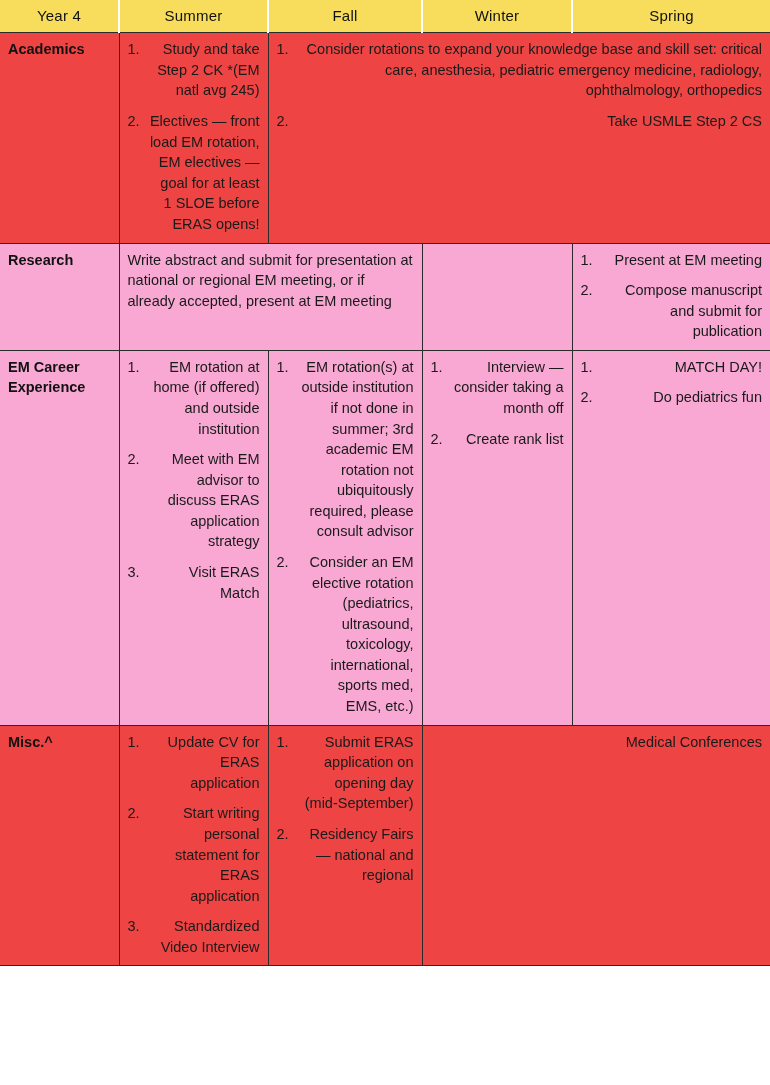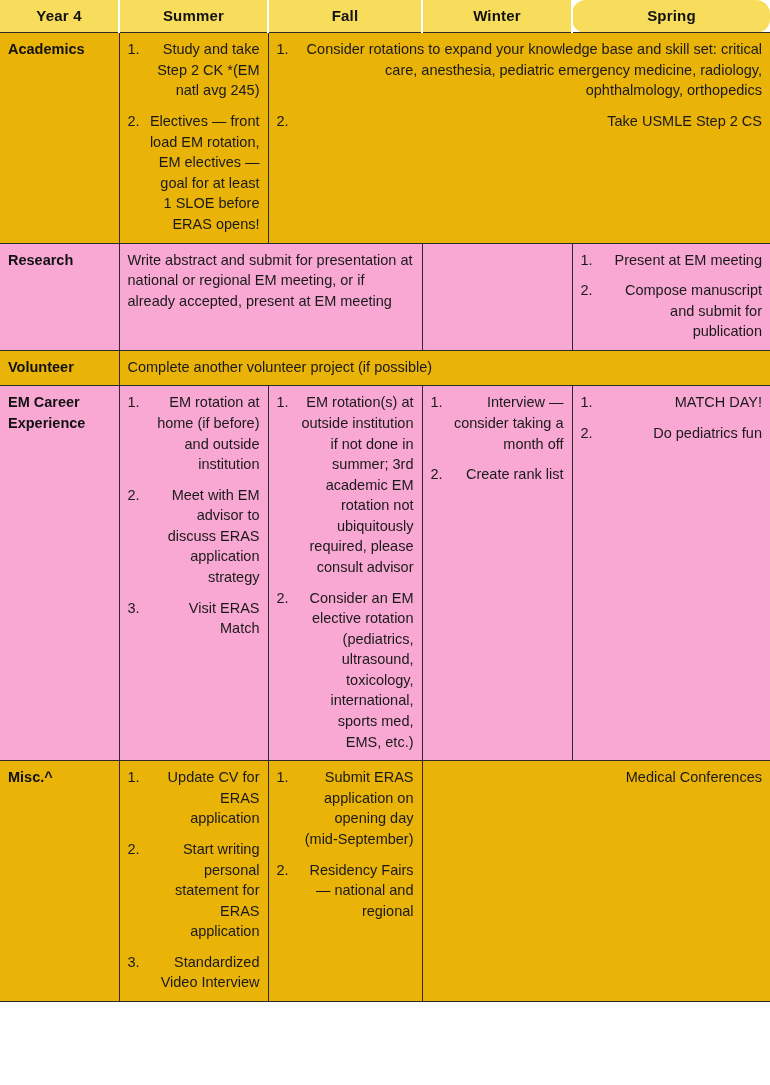--- a/index.html
+++ b/index.html
@@ -28,41 +28,41 @@
   col.c-label  { width: 119px; }
   col.c-summer { width: 149px; }
   col.c-fall   { width: 154px; }
   col.c-winter { width: 150px; }
   col.c-spring { width: 198px; }
 
   
   thead th {
     background: #f8dc5c;
     color: #121212;
-    font-weight: bold;
+    font-weight: normal;
     font-size: 15px;
     text-align: center;
     padding: 5px 4px 6px;
     border-right: 2px solid #ffffff;
     border-bottom: 1.5px solid #2b2b2b;
     vertical-align: middle;
     letter-spacing: 0.2px;
   }
-  thead th:last-child { border-right: none; border-radius: 14px; }
+  thead th:last-child { border-right: none; }
 
   
   table.schedule td {
     vertical-align: top;
     border-right: 1.5px solid #2b2b2b;
     border-bottom: 1.5px solid #2b2b2b;
     padding: 6px 8px 8px 8px;
   }
   table.schedule td:last-child { border-right: none; }
 
-  tr.row-cream td { background: #eab308; }
+  tr.row-cream td { background: #ef4444; }
   tr.row-white td { background: #f9a8d4; }
 
   td.rowlabel {
     font-weight: bold;
     font-size: 14.5px;
     padding-left: 8px;
     padding-right: 4px;
     color: #111111;
     border-right: 1.5px solid #2b2b2b;
   }
@@ -145,32 +145,26 @@
       </td>
       <td class="empty"></td>
       <td>
         <ol class="items">
           <li>Present at EM meeting</li>
           <li>Compose manuscript and submit for publication</li>
         </ol>
       </td>
     </tr>
 
-    <tr class="row-cream">
-      <td class="rowlabel">Volunteer</td>
-      <td colspan="4" class="plain">
-        <p class="para">Complete another volunteer project (if possible)</p>
-      </td>
-    </tr>
 
     <tr class="row-white">
       <td class="rowlabel">EM Career Experience</td>
       <td>
         <ol class="items">
-          <li>EM rotation at home (if before) and outside institution</li>
+          <li>EM rotation at home (if offered) and outside institution</li>
           <li>Meet with EM advisor to discuss ERAS application strategy</li>
           <li>Visit ERAS Match</li>
         </ol>
       </td>
       <td>
         <ol class="items">
           <li>EM rotation(s) at outside institution if not done in summer; 3rd academic EM rotation not ubiquitously required, please consult advisor</li>
           <li>Consider an EM elective rotation (pediatrics, ultrasound, toxicology, international, sports med, EMS, etc.)</li>
         </ol>
       </td>

